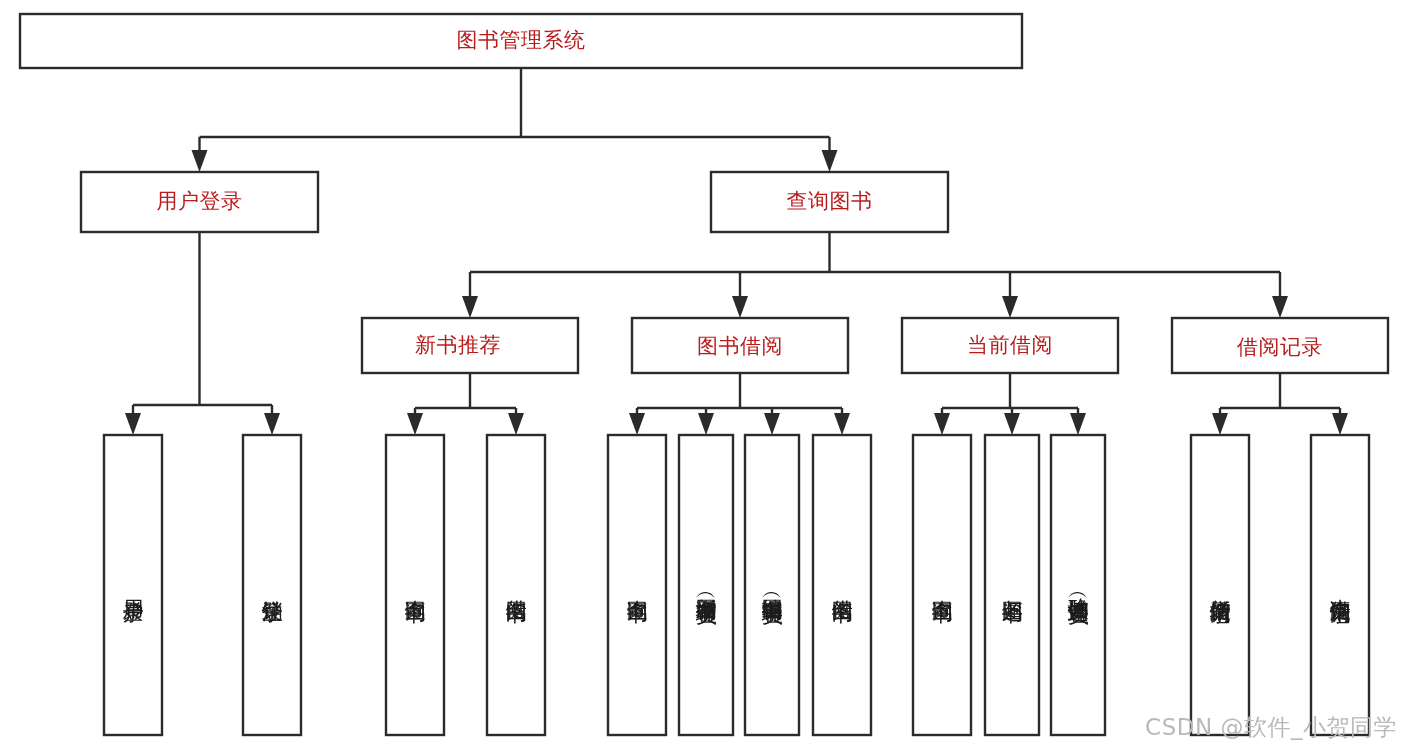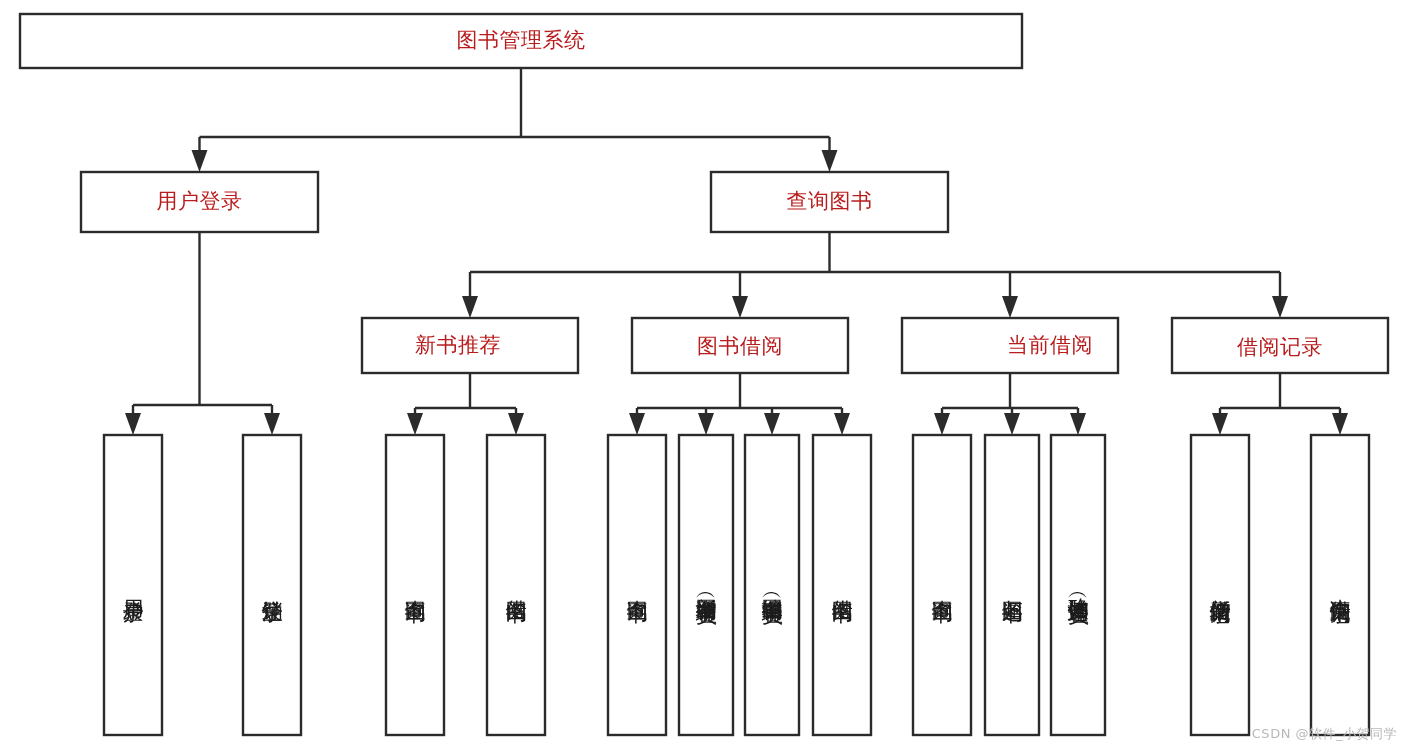--- a/index.html
+++ b/index.html
@@ -63,21 +63,21 @@
     line-height: 1.08;
     letter-spacing: 1px;
     writing-mode: vertical-rl;
     text-orientation: upright;
     pointer-events: none;
   }
   .watermark {
     position: absolute;
     right: 8px;
     bottom: 4px;
-    font-size: 13px;
+    font-size: 23px;
     color: #b9b9b9;
     letter-spacing: 0.5px;
     white-space: nowrap;
     font-family: "DejaVu Sans", "Liberation Sans", sans-serif;
   }
 </style>
 </head>
 <body>
 
 <div id="diagram-root">
@@ -160,21 +160,21 @@
         <path d="M 1332 413 L 1348 413 L 1340 435 Z" class="arrow-head"></path>
       </g>
   </svg>
 
   <div id="labels-layer">
       <div class="node-label-h" style="left: 20px; top: 14px; width: 1002px; height: 54px;">图书管理系统</div>
       <div class="node-label-h" style="left: 81px; top: 172px; width: 237px; height: 60px;">用户登录</div>
       <div class="node-label-h" style="left: 711px; top: 172px; width: 237px; height: 60px;">查询图书</div>
       <div class="node-label-h" style="left: 362px; top: 318px; width: 192px; height: 55px;">新书推荐</div>
       <div class="node-label-h" style="left: 632px; top: 318px; width: 216px; height: 58px;">图书借阅</div>
-      <div class="node-label-h" style="left: 902px; top: 318px; width: 216px; height: 55px; padding-left: 40px;">当前借阅</div>
+      <div class="node-label-h" style="left: 902px; top: 318px; width: 216px; height: 55px;">当前借阅</div>
       <div class="node-label-h" style="left: 1172px; top: 320px; width: 216px; height: 55px;">借阅记录</div>
       <div class="node-label-v" style="left: 104px; top: 435px; width: 58px; height: 300px;">用户登录</div>
       <div class="node-label-v" style="left: 243px; top: 435px; width: 58px; height: 300px;">注销登录</div>
       <div class="node-label-v" style="left: 386px; top: 435px; width: 58px; height: 300px;">查询图书</div>
       <div class="node-label-v" style="left: 487px; top: 435px; width: 58px; height: 300px;">借阅图书</div>
       <div class="node-label-v" style="left: 608px; top: 435px; width: 58px; height: 300px;">查询图书</div>
       <div class="node-label-v" style="left: 679px; top: 435px; width: 54px; height: 300px;">新增图书（管理员）</div>
       <div class="node-label-v" style="left: 745px; top: 435px; width: 54px; height: 300px;">编辑图书（管理员）</div>
       <div class="node-label-v" style="left: 813px; top: 435px; width: 58px; height: 300px;">借阅图书</div>
       <div class="node-label-v" style="left: 913px; top: 435px; width: 58px; height: 300px;">查询图书</div>

